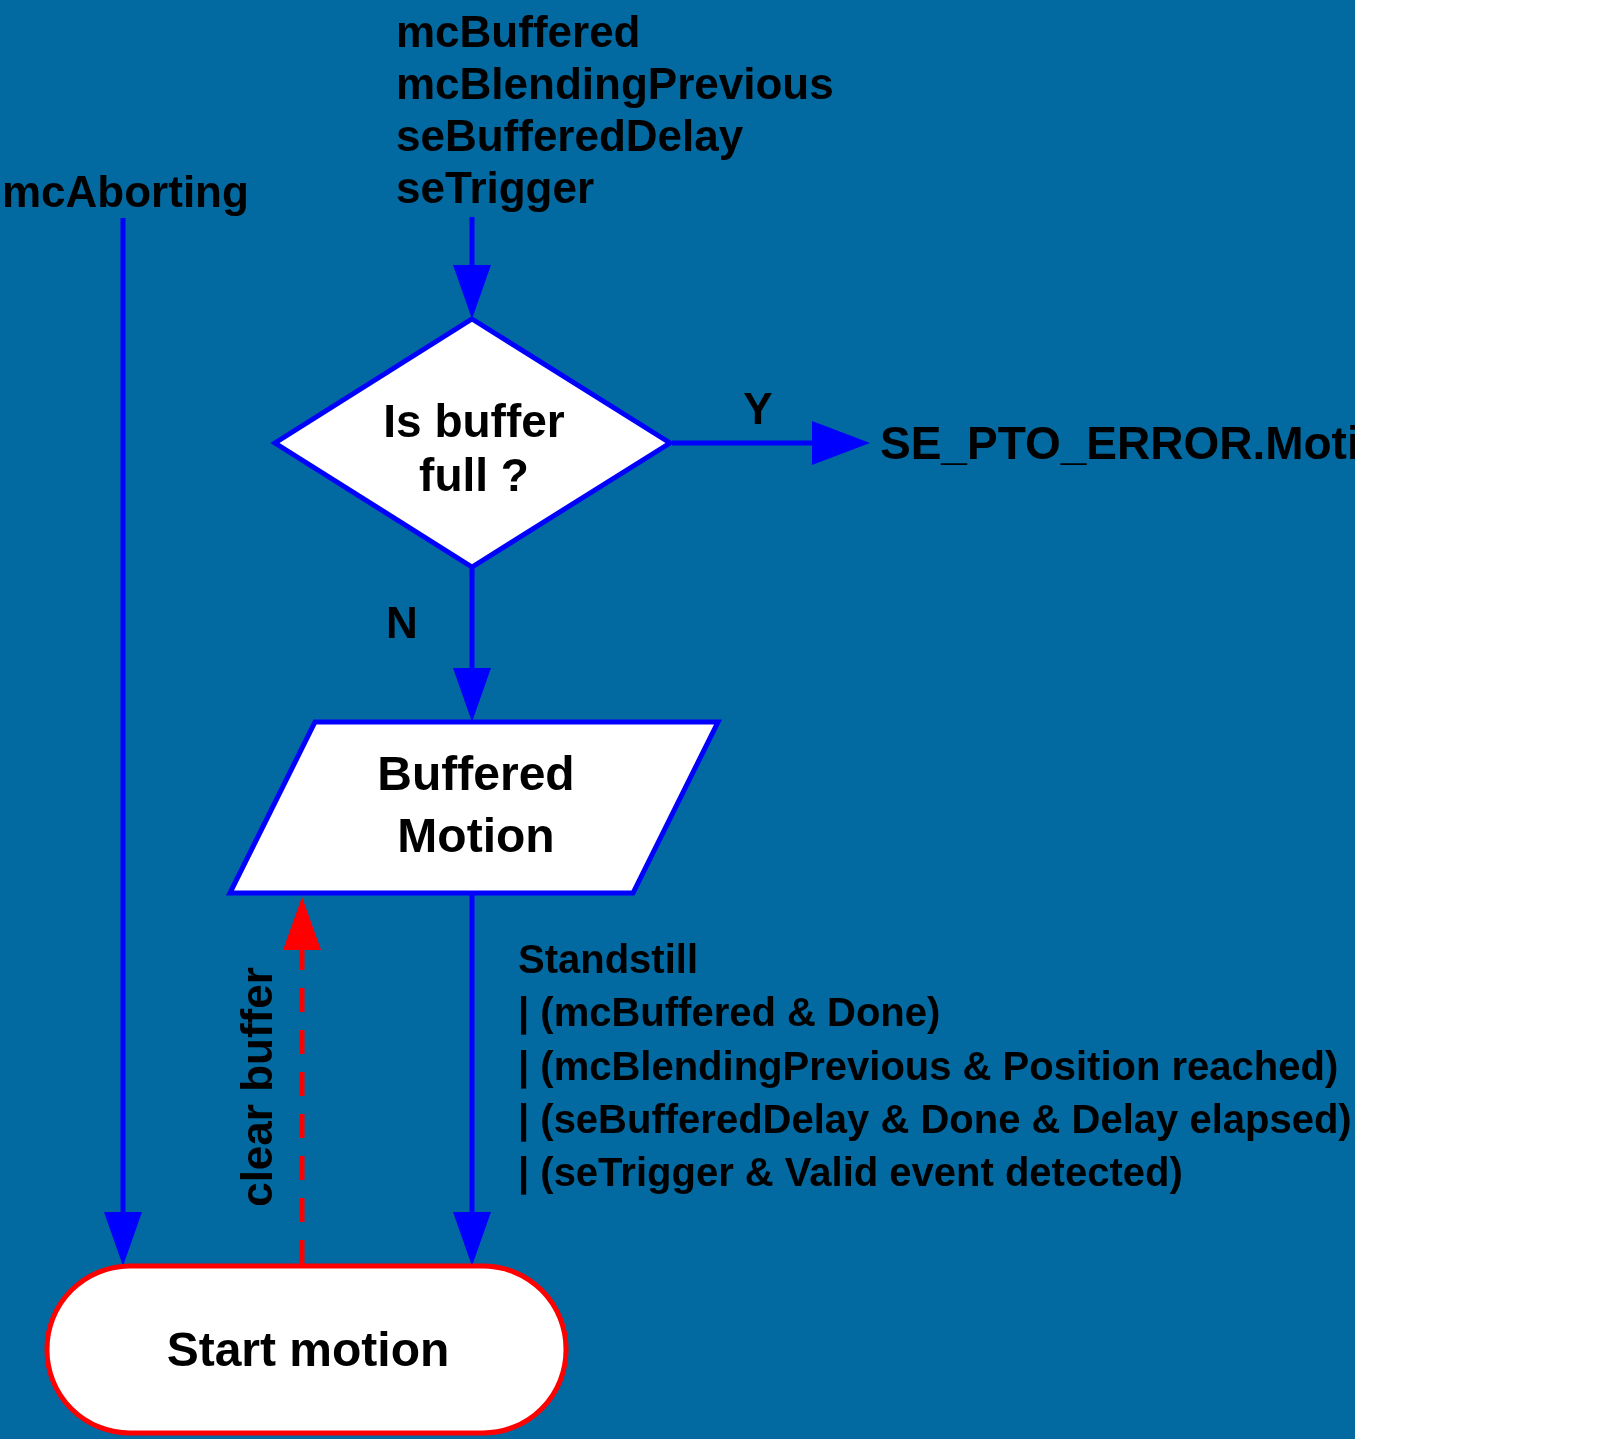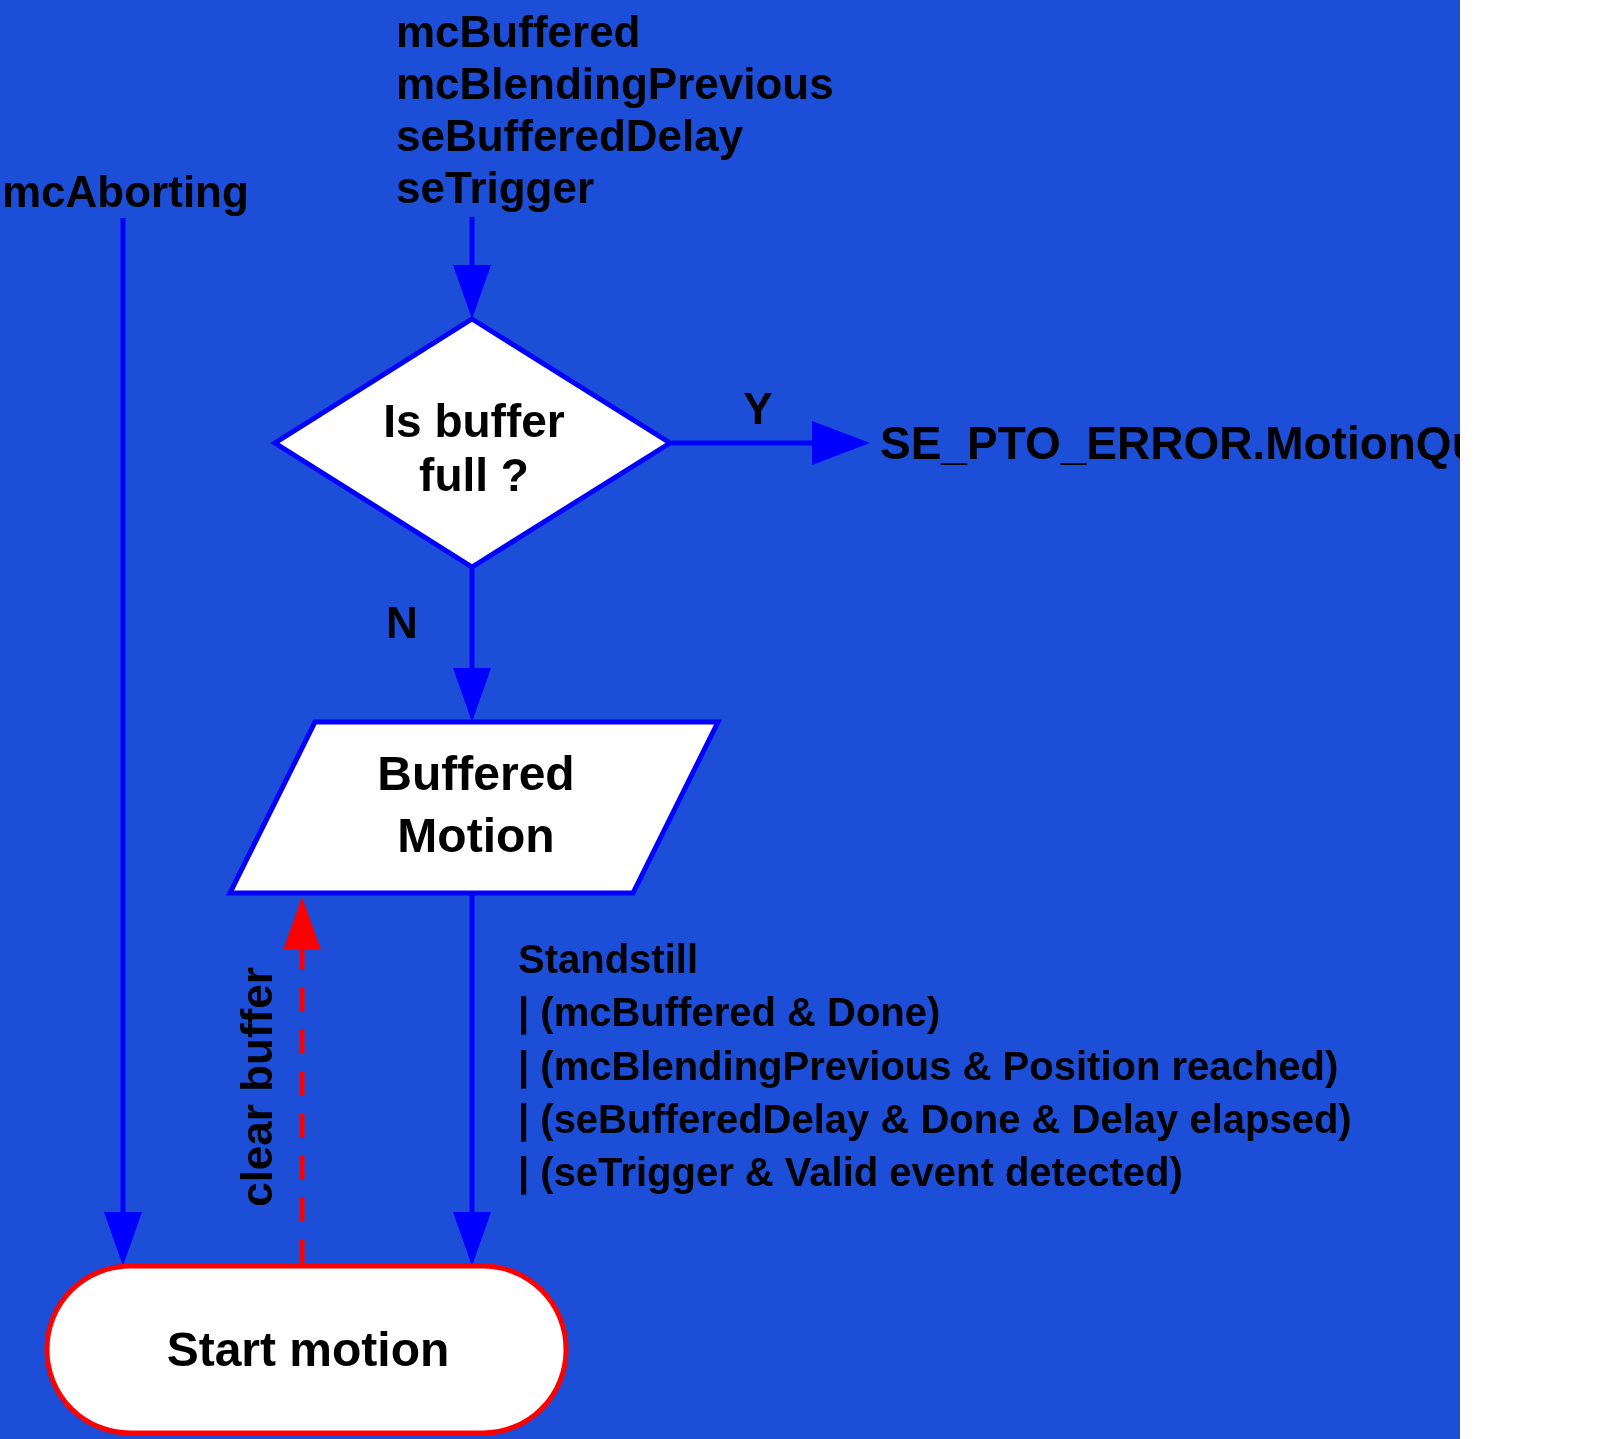--- a/index.html
+++ b/index.html
@@ -2,23 +2,23 @@
 <html style="--flow-blue: #0000FF; --accent-red: #FF0000; --text-black: #000000;"><head>
 <meta charset="utf-8">
 <style>
   html, body {
     margin: 0;
     padding: 0;
     background: #ffffff;
   }
   .canvas {
     position: relative;
-    width: 1460px;
+    width: 1355px;
     height: 1439px;
-    background: #1d4ed8;
+    background: #0369a1;
     overflow: hidden;
   }
   svg.flowchart {
     display: block;
     width: 1608px;
     height: 1439px;
   }
   svg.flowchart text {
     font-family: "Liberation Sans", sans-serif;
     font-weight: bold;

